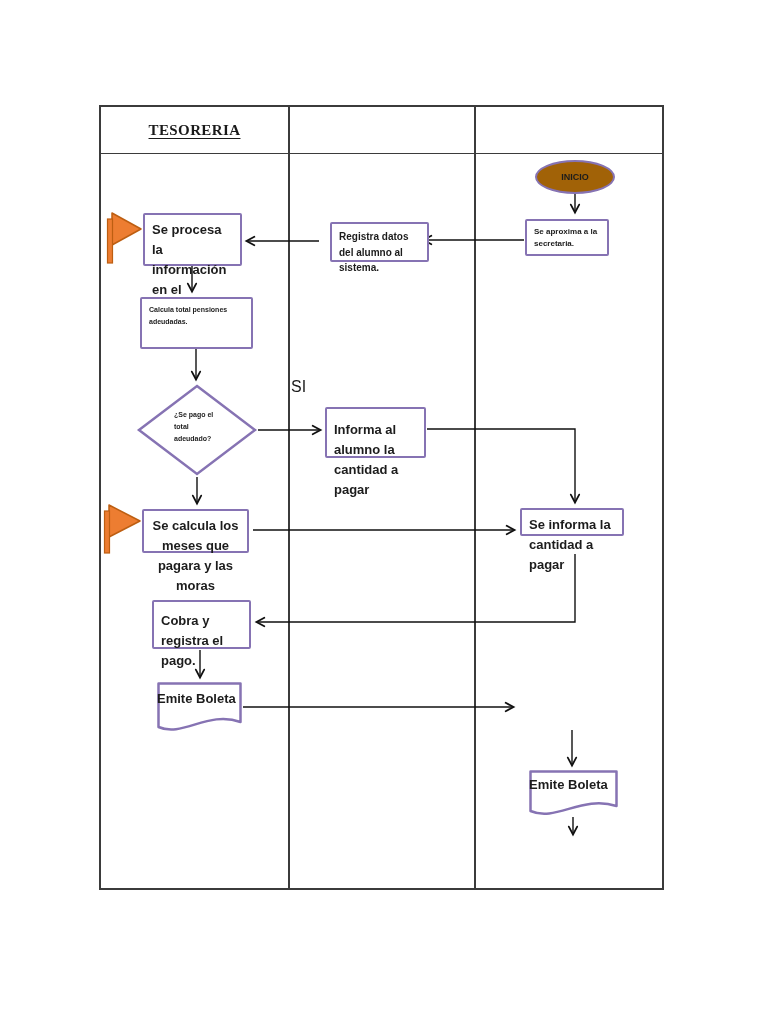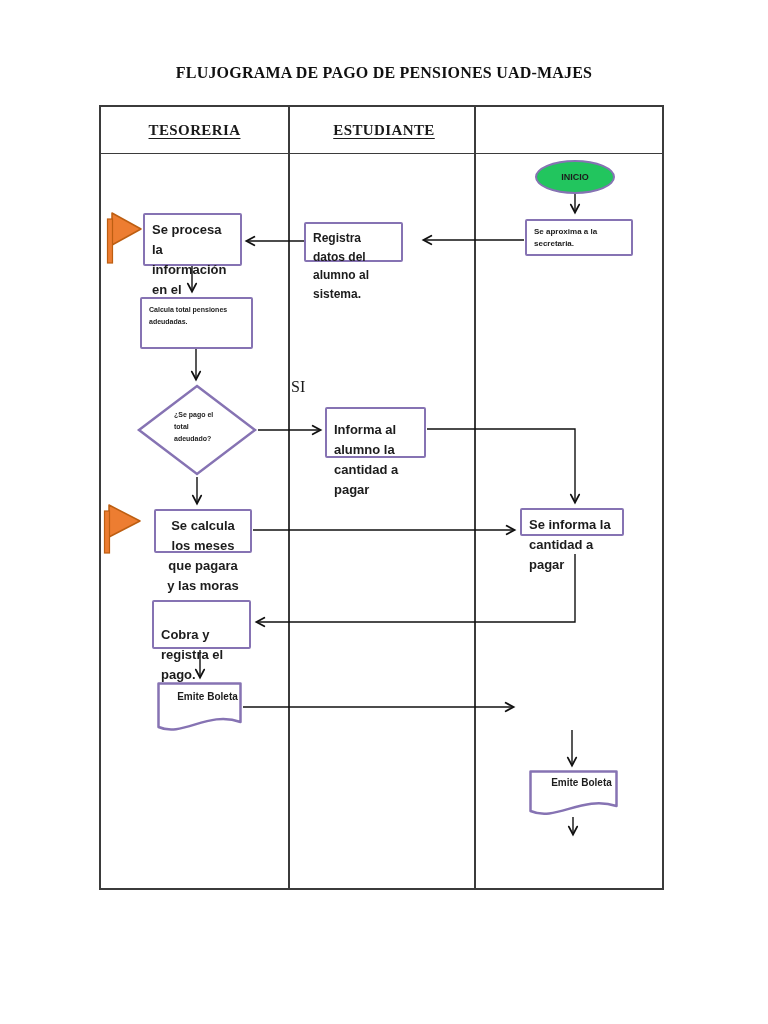--- a/index.html
+++ b/index.html
@@ -34,51 +34,49 @@
   .lane-header.c3 { width:192px; }
 
   .node {
     position:absolute; background:#fff; border:2.5px solid #8673B3; border-radius:2px;
     font-size:13px; font-weight:bold; color:#1c1c1c; line-height:1.55;
     padding:5px 7px; text-align:left;
   }
   .node.small-text { font-size:7px; font-weight:600; line-height:1.7; }
   .node.center { text-align:center; }
   .oval {
-    position:absolute; background:#22c55e; border:2.5px solid #8673B3; border-radius:50%;
+    position:absolute; background:#a16207; border:2.5px solid #8673B3; border-radius:50%;
     display:flex; align-items:center; justify-content:center;
     font-weight:bold; color:#1c1c1c;
   }
   .diamond-wrap { position:absolute; }
   .diamond-text {
     position:absolute; font-size:7px; font-weight:600; color:#1c1c1c; line-height:1.7;
     text-align:left;
   }
   .doc-wrap { position:absolute; }
   .doc-label {
-    position:absolute; left:8px; top:9px; width:100%; text-align:center;
-    font-size:10px; font-weight:bold; color:#1c1c1c;
+    position:absolute; left:0; top:9px; width:100%; text-align:left;
+    font-size:13px; font-weight:bold; color:#1c1c1c;
   }
   .si-label {
     position:absolute; left:291px; top:378px;
-    font-family:Liberation Serif, serif; font-size:16px; color:#1a1a1a;text-align:right;
+    font-family:Liberation Sans, sans-serif; font-size:16px; color:#1a1a1a;text-align:right;
   }
   .overlay { position:absolute; left:0; top:0; pointer-events:none; }
 </style>
 </head>
 <body>
 
 <div class="page">
 
-  <div class="title">FLUJOGRAMA DE PAGO DE PENSIONES UAD-MAJES</div>
 
   <div class="lane-table">
     <div class="lane-header-row">
       <div class="lane-header c1">TESORERIA</div>
-      <div class="lane-header c3">ESTUDIANTE</div>
     </div>
     <div class="lane-divider d1"></div>
     <div class="lane-divider d2"></div>
   </div>
 
   <svg class="overlay" width="768" height="1024">
     <defs>
       <marker id="ah" viewBox="0 0 12 12" refX="9" refY="6" markerWidth="9" markerHeight="9" orient="auto-start-reverse">
         <path d="M2,2 L9.5,6 L2,10" fill="none" stroke="#111" stroke-width="1.7" stroke-linecap="round"></path>
       </marker>
@@ -104,42 +102,42 @@
   <svg class="overlay" style="left:106px; top:211px;" width="38" height="54">
     <polygon points="6,2 35,18 6,34" fill="#ED7D31" stroke="#BD5E11" stroke-width="1.5" stroke-linejoin="round"></polygon>
     <rect x="1.5" y="8" width="5" height="44" fill="#ED7D31" stroke="#BD5E11" stroke-width="1.2"></rect>
   </svg>
   <svg class="overlay" style="left:103px; top:503px;" width="40" height="52">
     <polygon points="6,2 37,18 6,34" fill="#ED7D31" stroke="#BD5E11" stroke-width="1.5" stroke-linejoin="round"></polygon>
     <rect x="1.5" y="8" width="5" height="42" fill="#ED7D31" stroke="#BD5E11" stroke-width="1.2"></rect>
   </svg>
 
   <div class="oval" style="left:535px; top:160px; width:80px; height:34px; font-size:9px;">INICIO</div>
-  <div class="node" style="left:525px; top:219px; width:108px; height:37px; font-size:8px;">Se aproxima a la secretaria.</div>
+  <div class="node" style="left:525px; top:219px; width:84px; height:37px; font-size:8px;">Se aproxima a la secretaria.</div>
 
-  <div class="node" style="left:304px; top:222px; width:99px; height:40px; font-size:12px;">Registra datos del alumno al sistema.</div>
+  <div class="node" style="left:330px; top:222px; width:99px; height:40px; font-size:10px;">Registra datos del alumno al sistema.</div>
 
   <div class="node" style="left:143px; top:213px; width:99px; height:53px;">Se procesa la información en el sistema</div>
   <div class="node small-text" style="left:140px; top:297px; width:113px; height:52px;">Calcula total pensiones adeudadas.</div>
 
   <div class="diamond-wrap" style="left:136px; top:383px; width:122px; height:94px;">
     <svg width="122" height="94">
       <polygon points="61,3 119,47 61,91 3,47" fill="#ffffff" stroke="#8673B3" stroke-width="2.5"></polygon>
     </svg>
     <div class="diamond-text" style="left:38px; top:26px; width:52px;">¿Se pago el total adeudado?</div>
   </div>
   <div class="si-label">SI</div>
 
   <div class="node" style="left:325px; top:407px; width:101px; height:51px; padding-top:11px;">Informa al alumno la cantidad a pagar</div>
 
-  <div class="node center" style="left:142px; top:509px; width:98px; height:44px;margin-left:12px;">Se calcula los meses que pagara y las moras</div>
+  <div class="node center" style="left:142px; top:509px; width:107px; height:44px;">Se calcula los meses que pagara y las moras</div>
 
   <div class="node" style="left:520px; top:508px; width:104px; height:28px;">Se informa la cantidad a pagar</div>
 
-  <div class="node" style="left:152px; top:600px; width:99px; height:49px; padding-top:23px;">Cobra y registra el pago.</div>
+  <div class="node" style="left:152px; top:600px; width:99px; height:49px; padding-top:9px;">Cobra y registra el pago.</div>
 
   <div class="doc-wrap" style="left:157px; top:682px; width:85px; height:52px;">
     <svg width="85" height="52">
       <path d="M1.5,1.5 L83.5,1.5 L83.5,40 C51,28 25.5,56 1.5,45 Z" fill="#ffffff" stroke="#8673B3" stroke-width="2.5" stroke-linejoin="round"></path>
     </svg>
     <div class="doc-label">Emite Boleta</div>
   </div>
 
 
   <div class="doc-wrap" style="left:529px; top:770px; width:89px; height:48px;">

